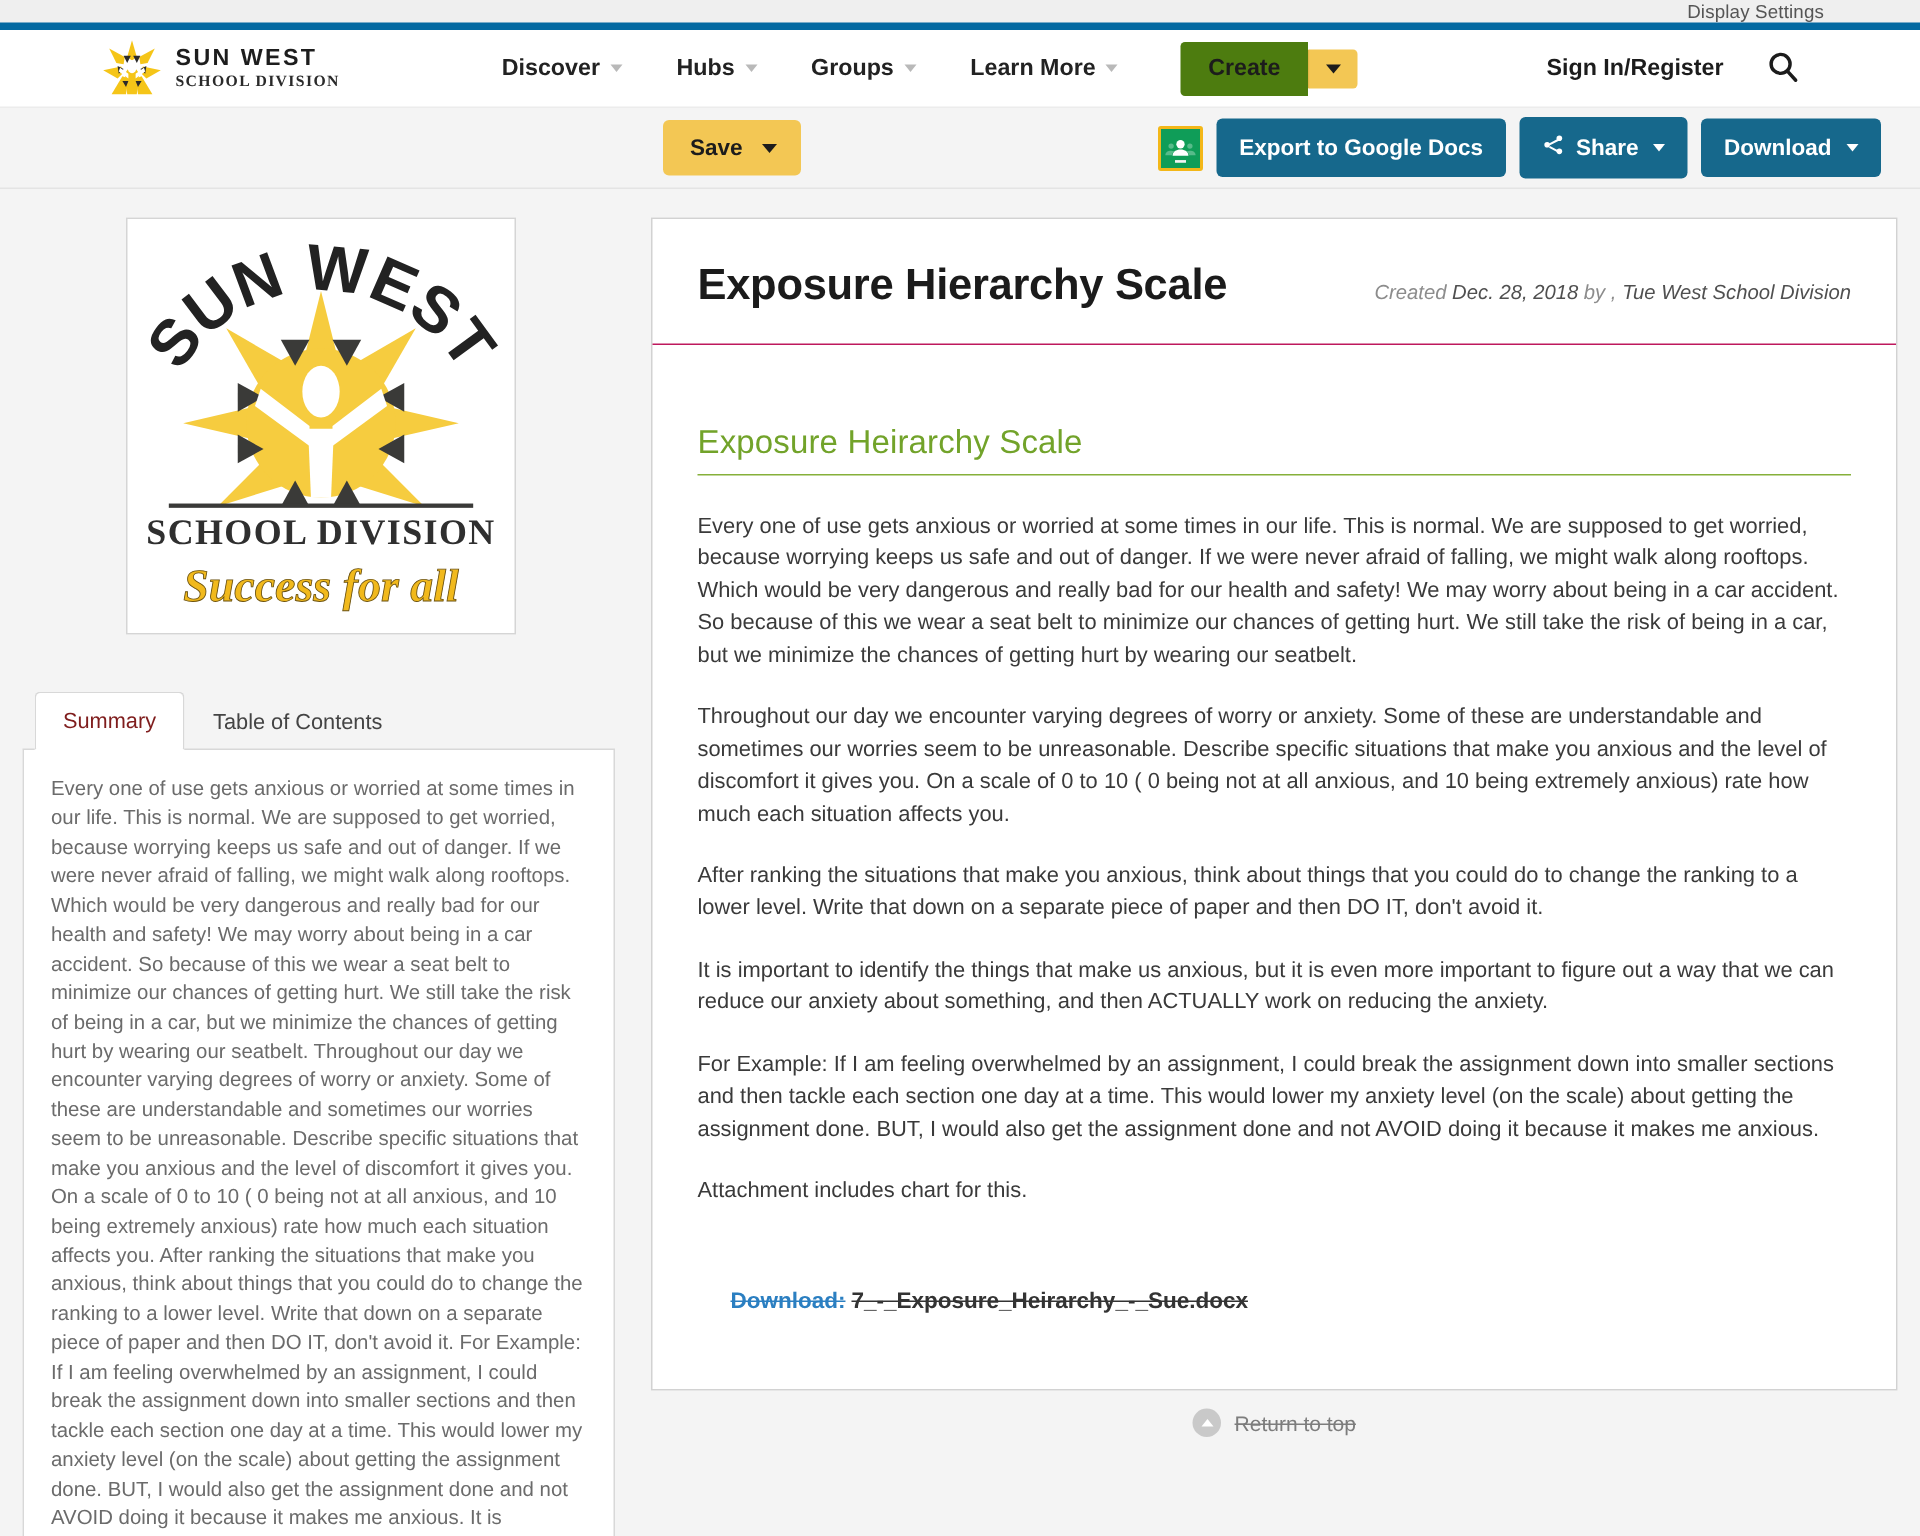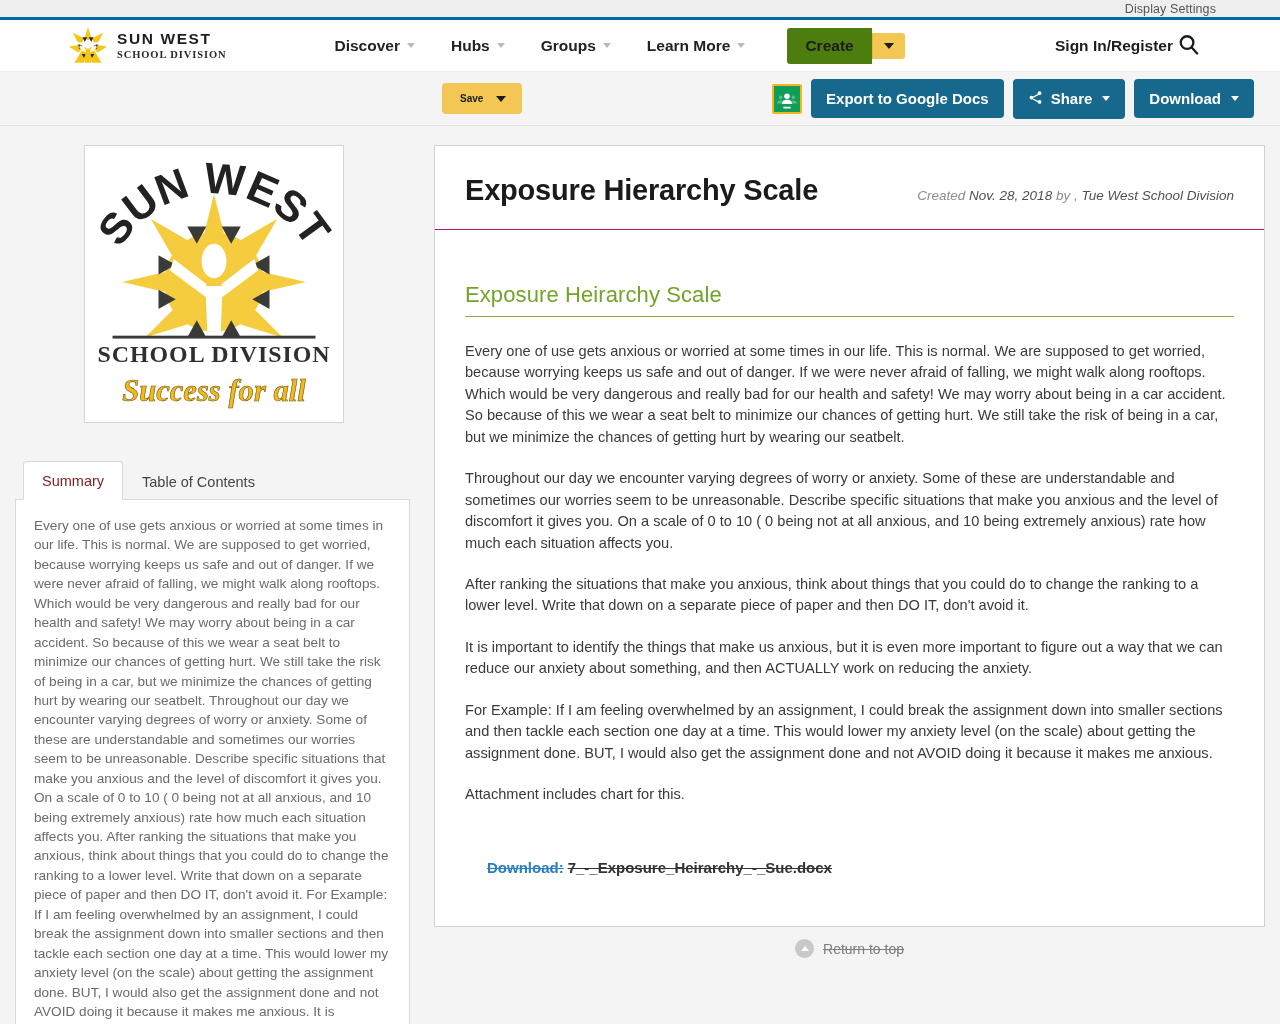--- a/index.html
+++ b/index.html
@@ -12,21 +12,21 @@
   }
 
   
   .utility-bar {
     height: 20px;
     background: #efefef;
     display: flex;
     align-items: center;
     justify-content: flex-end;
     padding-right: 64px;
-    border-bottom: 3px solid #0369a1;
+    border-bottom: 5px solid #0369a1;
   }
   .utility-link {
     font-size: 12.5px;
     color: #555;
     text-decoration: none;
     letter-spacing: .1px;
   }
 
   
   .site-header {
@@ -95,21 +95,21 @@
   }
   .caret-white {
     width: 0; height: 0;
     border-left: 5px solid transparent;
     border-right: 5px solid transparent;
     border-top: 6px solid #1c1c1c;
   }
 
   .header-right {
     margin-left: auto;
-    display: flex; align-items: center; gap: 4px;
+    display: flex; align-items: center; gap: 28px;
     margin-right: 80px;
   }
   .signin-link {
     font-size: 15.5px; font-weight: 700; color: #1c1c1c;
     text-decoration: none; white-space: nowrap;
   }
   .search-btn {
     background: none; border: none; cursor: pointer;
     padding: 0; display: flex; align-items: center;
   }
@@ -120,21 +120,21 @@
     background: #f4f4f4;
     display: flex;
     align-items: center;
     border-bottom: 1px solid #e4e4e4;
     position: relative;
   }
   .btn-save {
     position: absolute; left: 442px;
     background: #f3c754; color: #1c1c1c;
     border: none; border-radius: 4px;
-    font-size: 10px; font-weight: 700;
+    font-size: 15px; font-weight: 700;
     font-family: inherit;
     padding: 10px 16px 10px 18px;
     cursor: pointer;
     display: flex; align-items: center; gap: 13px;
   }
   .caret-dark {
     width: 0; height: 0;
     border-left: 5px solid transparent;
     border-right: 5px solid transparent;
     border-top: 6px solid #1c1c1c;
@@ -496,21 +496,21 @@
     </div>
   </div>
 
   <div style="flex:1;">
     <div class="doc-card">
 
       <div class="doc-head">
         <h1 class="doc-title">Exposure Hierarchy Scale</h1>
         <div class="doc-meta">
           <span>Created</span>
-          <span class="meta-em">Nov. 28, 2018</span>
+          <span class="meta-em">Dec. 28, 2018</span>
           <span>by ,</span>
           <span class="meta-em">Tue West School Division</span>
         </div>
       </div>
 
       <div class="doc-body">
         <h2 class="doc-heading">Exposure Heirarchy Scale</h2>
         <hr class="doc-heading-rule">
 
         <p class="doc-p">Every one of use gets anxious or worried at some times in our life.  This is normal.  We are supposed to get worried, because worrying keeps us safe and out of danger.  If we were never afraid of falling, we might walk along rooftops.  Which would be very dangerous and really bad for our health and safety!  We may worry about being in a car accident.  So because of this we wear a seat belt to minimize our chances of getting hurt.  We still take the risk of being in a car, but we minimize the chances of getting hurt by wearing our seatbelt.</p>

